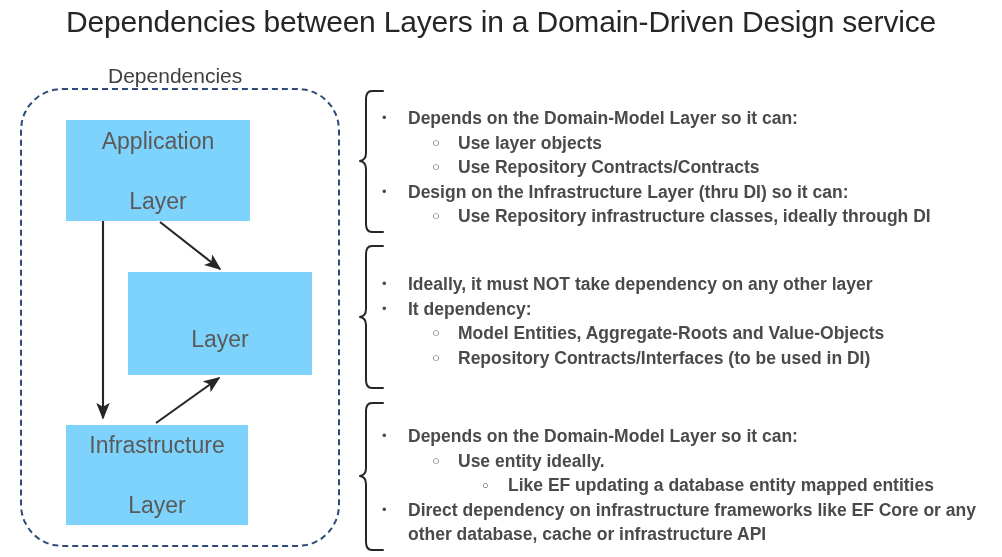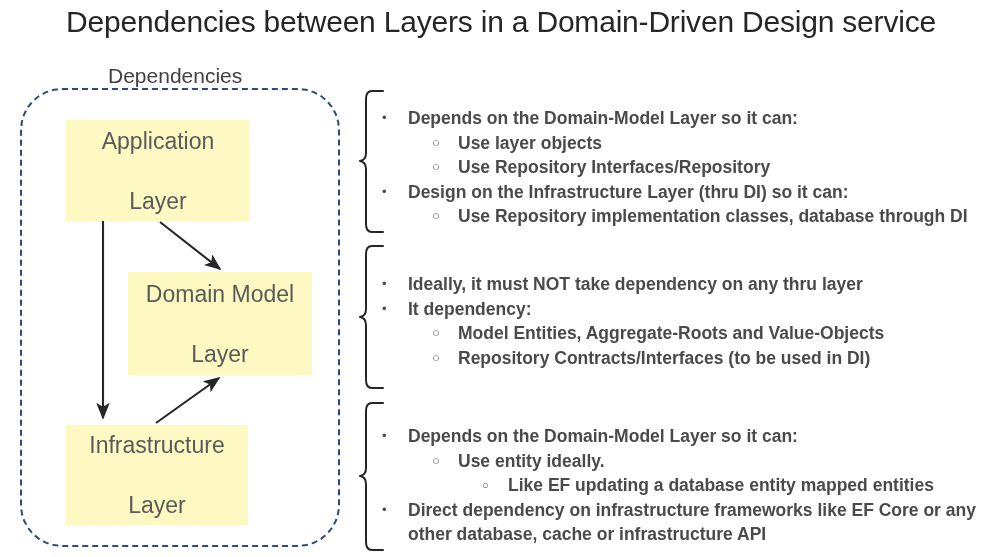--- a/index.html
+++ b/index.html
@@ -56,21 +56,21 @@
     height: 459px;
     border: 2px dashed #2e4a78;
     border-radius: 42px;
     box-sizing: border-box;
     background: transparent;
   }
 
   
   .layer-box {
     position: absolute;
-    background: #fef9c3;
+    background: #7dd3fc;
     color: #5a5a5a;
     font-size: 23px;
     line-height: 30px;
     text-align: center;
     display: flex;
     align-items: center;
     justify-content: center;
     box-sizing: border-box;
   }
   .layer-box span { display: block; width: 100%; }
@@ -150,21 +150,21 @@
 
   <div class="layer-box" id="box-application">
     <span>
       <span>Application</span><br>
       <span>Layer</span>
     </span>
   </div>
 
   <div class="layer-box" id="box-domain-model">
     <span>
-      <span>Domain Model</span><br>
+      <br>
       <span>Layer</span>
     </span>
   </div>
 
   <div class="layer-box" id="box-infrastructure">
     <span>
       <span>Infrastructure</span><br>
       <span>Layer</span>
     </span>
   </div>
@@ -209,37 +209,37 @@
     <div class="bullet-row lvl1">
       <span class="marker">•</span>
       <span class="txt">Depends on the Domain-Model Layer so it can:</span>
     </div>
     <div class="bullet-row lvl2">
       <span class="marker">○</span>
       <span class="txt">Use layer objects</span>
     </div>
     <div class="bullet-row lvl2">
       <span class="marker">○</span>
-      <span class="txt">Use Repository Interfaces/Repository</span>
+      <span class="txt">Use Repository Contracts/Contracts</span>
     </div>
     <div class="bullet-row lvl1">
       <span class="marker">•</span>
       <span class="txt">Design on the Infrastructure Layer (thru DI) so it can:</span>
     </div>
     <div class="bullet-row lvl2">
       <span class="marker">○</span>
-      <span class="txt">Use Repository implementation classes, database through DI</span>
+      <span class="txt">Use Repository infrastructure classes, ideally through DI</span>
     </div>
   </div>
 
   <div class="text-block" id="notes-domain-model" style="left:382px; top:272px; width:615px;">
 
     <div class="bullet-row lvl1">
       <span class="marker">•</span>
-      <span class="txt">Ideally, it must NOT take dependency on any thru layer</span>
+      <span class="txt">Ideally, it must NOT take dependency on any other layer</span>
     </div>
     <div class="bullet-row lvl1">
       <span class="marker">•</span>
       <span class="txt">It dependency:</span>
     </div>
     <div class="bullet-row lvl2">
       <span class="marker">○</span>
       <span class="txt">Model Entities, Aggregate-Roots and Value-Objects</span>
     </div>
     <div class="bullet-row lvl2">

